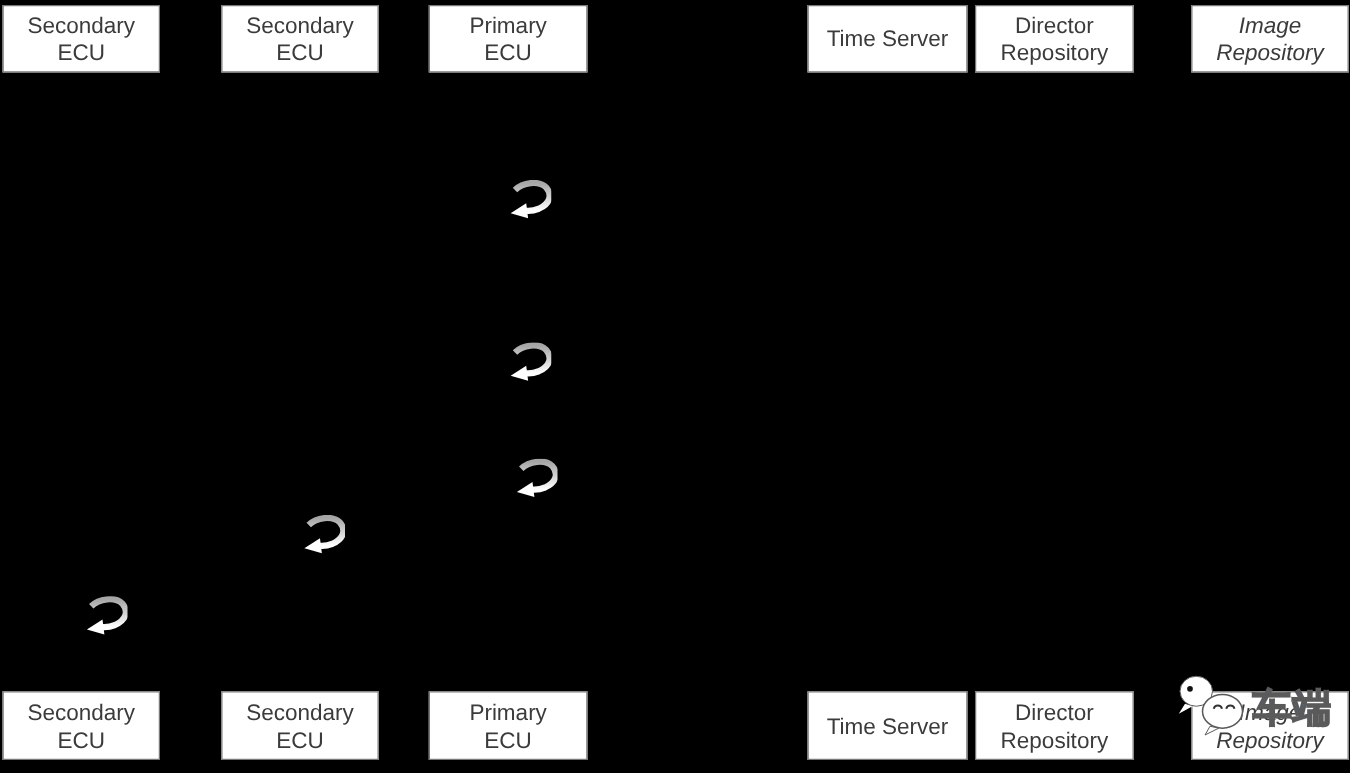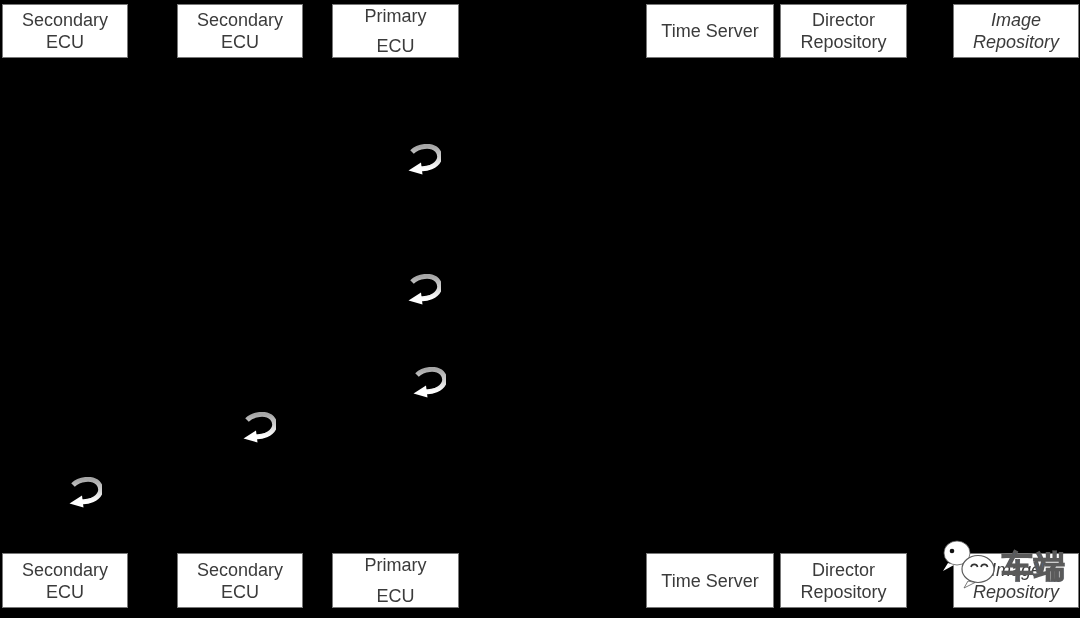--- a/index.html
+++ b/index.html
@@ -26,21 +26,21 @@
     flex-direction: column;
     align-items: center;
     justify-content: center;
     text-align: center;
   }
   .row-top    { top: 4px; }
   .row-bottom { top: 553px; height: 55px; }
 
   .c0 { left: 2px;   width: 126px; }
   .c1 { left: 177px; width: 126px; }
-  .c2 { left: 332px; width: 127px; justify-content: space-between; }
+  .c2 { left: 343px; width: 127px; }
   .c3 { left: 646px; width: 128px; }
   .c4 { left: 780px; width: 127px; text-align: right; }
   .c5 { left: 953px; width: 126px; font-style: italic; }
 
   
   .self-arrow { position: absolute; width: 34px; height: 32px; }
   .a0 { left: 407px; top: 144px; }
   .a1 { left: 407px; top: 274px; }
   .a2 { left: 412px; top: 367px; }
   .a3 { left: 242px; top: 412px; }

